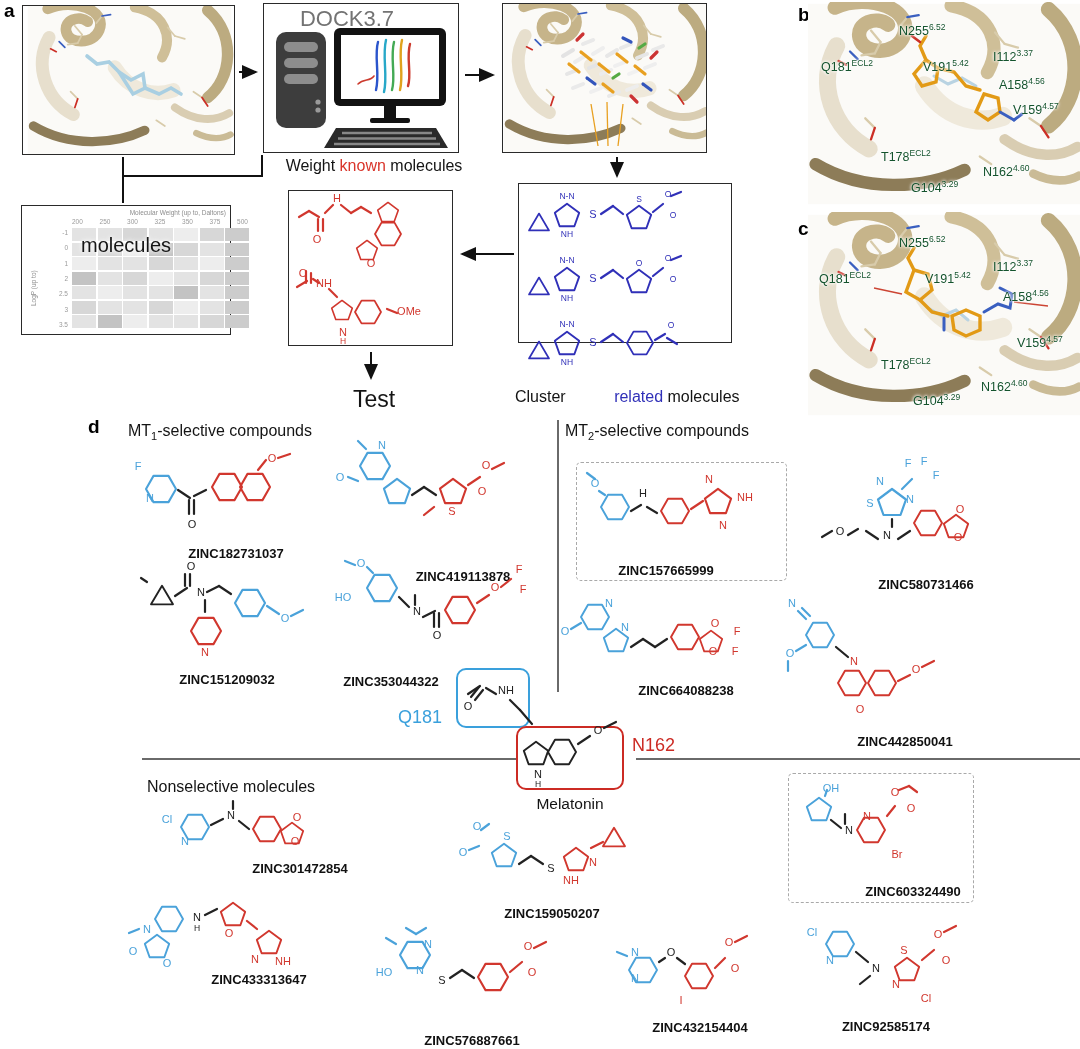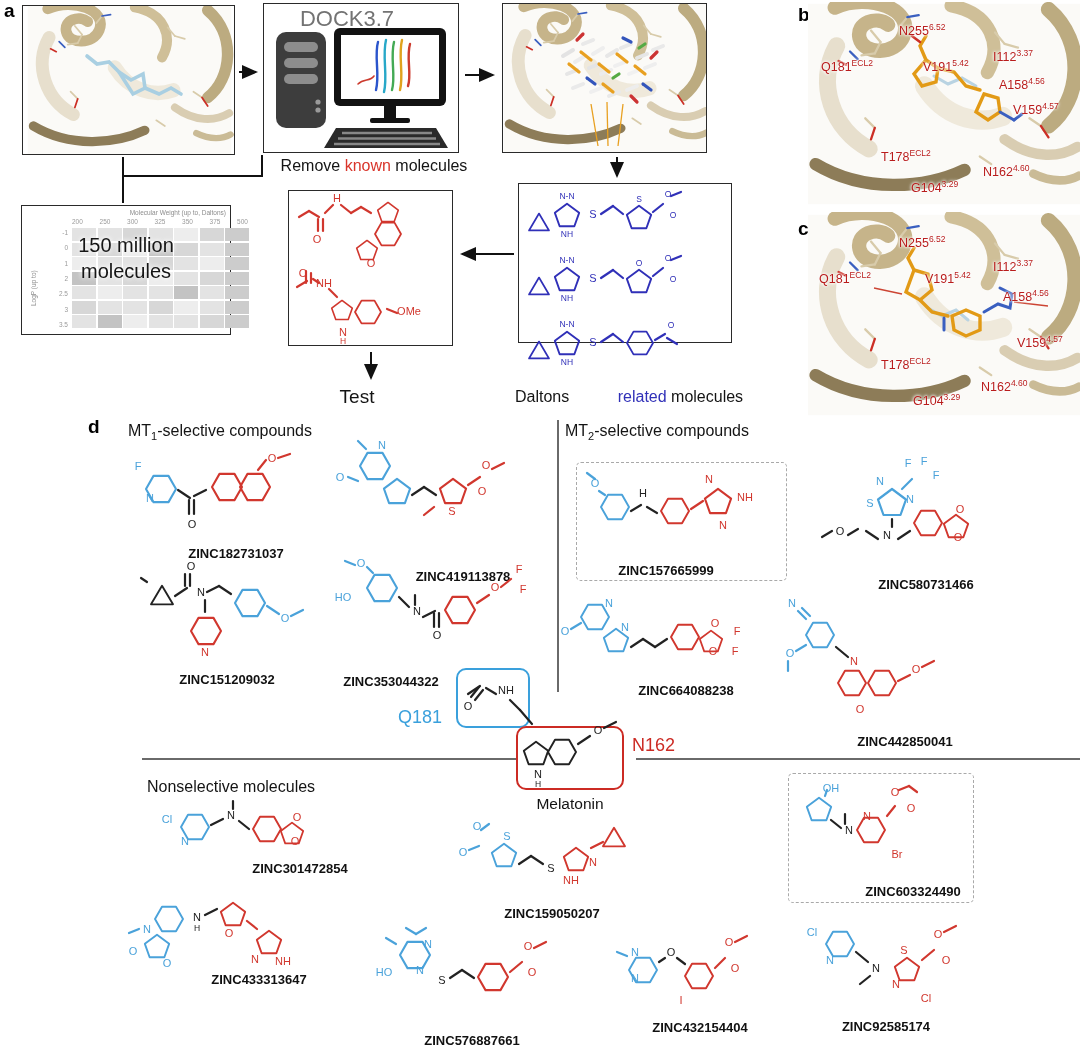--- a/index.html
+++ b/index.html
@@ -5,21 +5,21 @@
   html,body{margin:0;padding:0;background:#fff;font-family:"Liberation Sans",sans-serif;}
   .fig{position:relative;width:1080px;height:1049px;background:#fff;overflow:hidden;}
   .abs{position:absolute;}
   .box{border:1.6px solid #2a2a2a;background:#fff;box-sizing:border-box;}
   .dashedbox{border:1.5px dashed #a9a9a9;border-radius:5px;box-sizing:border-box;background:#fff;}
   .panel-letter{font-weight:bold;font-size:19px;color:#000;}
   .stitle{font-size:16px;color:#141414;white-space:nowrap;}
   .stitle sub{font-size:11px;}
   .zid{font-weight:bold;font-size:13px;color:#111;text-align:center;white-space:nowrap;}
   .flowlabel{font-size:16px;color:#141414;text-align:center;white-space:nowrap;}
-  .res{position:absolute;font-size:12.5px;color:#b91c1c;white-space:nowrap;
+  .res{position:absolute;font-size:12.5px;color:#14532d;white-space:nowrap;
        text-shadow:0 0 3px #fff,0 0 3px #fff,0 0 4px #fff;}
   .res .s{font-size:8.5px;vertical-align:super;}
   svg text{font-family:"Liberation Sans",sans-serif;font-size:11px;text-anchor:middle;}
   svg text.sm{font-size:8.5px;}
   .mol line,.mol polyline{stroke-width:2.2;stroke-linecap:round;fill:none;}
   .sb{stroke:#4aa2da;color:#4aa2da;}  .tb{fill:#4aa2da;}
   .sr{stroke:#d1372e;color:#d1372e;}  .tr{fill:#d1372e;}
   .sk{stroke:#222;color:#222;}        .tk{fill:#222;}
   .sdb{stroke:#3030b8;color:#3030b8;} .tdb{fill:#3030b8;}
   .em-red{color:#d9352b;} .em-blue{color:#3030b8;margin-left:44px;}
@@ -254,27 +254,26 @@
         <i></i>
         <i></i>
         <i></i>
         <i></i>
         <i></i>
         <i></i>
         <i></i>
         <i></i>
     </div>
     <div class="lib-overlay" style="top:26px">
-      <div>150 million</div>
       <div>molecules</div>
     </div>
   </div>
 
   <div class="abs flowlabel" style="left:268px;top:157px;width:212px">
-    <span>Remove </span><span class="em-red">known</span><span> molecules</span>
+    <span>Weight </span><span class="em-red">known</span><span> molecules</span>
   </div>
 
   <div class="abs box" style="left:288px;top:190px;width:165px;height:156px">
     <svg class="mol" width="161" height="152" style="position:absolute;left:2px;top:2px">
       <g class="sr">
         <line x1="8" y1="24" x2="18" y2="18"></line>
           <line x1="18" y1="18" x2="28" y2="24"></line>
         <line x1="27" y1="26" x2="27" y2="38"></line>
           <line x1="32" y1="26" x2="32" y2="38"></line>
         <line x1="34" y1="20" x2="42" y2="12"></line>
@@ -299,21 +298,21 @@
       <use href="#pn" x="38" y="106" width="26" height="22" class="sr"></use>
       <use href="#hx" x="62" y="106" width="30" height="26" class="sr"></use>
       <text class="tr" x="12" y="84">O</text>
       <text class="tr" x="33" y="94">NH</text>
       <text class="tr" x="118" y="122">OMe</text>
       <text class="tr" x="52" y="143">N</text>
       <text class="tr sm" x="52" y="151">H</text>
     </svg>
   </div>
 
-  <div class="abs flowlabel" style="left:317px;top:386px;width:80px;font-size:19px">Test</div>
+  <div class="abs flowlabel" style="left:334px;top:386px;width:80px;font-size:23px">Test</div>
 
   <div class="abs box" style="left:518px;top:183px;width:214px;height:160px">
     <svg class="mol" width="210" height="196" style="position:absolute;left:2px;top:0">
 
       <use href="#tr" x="6" y="28" width="24" height="20" class="sdb"></use>
         <use href="#pn" x="32" y="18" width="28" height="26" class="sdb"></use>
       <text class="tdb sm" x="46" y="15">N-N</text>
       <text class="tdb sm" x="46" y="53">NH</text>
       <text class="tdb" x="72" y="34">S</text>
       <g class="sdb">
@@ -352,21 +351,21 @@
           <line x1="80" y1="158" x2="92" y2="150"></line>
           <line x1="92" y1="150" x2="102" y2="158"></line>
           <line x1="134" y1="156" x2="144" y2="150"></line>
           <line x1="146" y1="154" x2="156" y2="160"></line>
         </g>
       <use href="#hx" x="104" y="146" width="30" height="26" class="sdb"></use>
       <text class="tdb sm" x="150" y="144">O</text>
     </svg>
   </div>
   <div class="abs flowlabel" style="left:515px;top:388px;width:220px">
-    <span>Daltons </span><span class="em-blue">related</span><span> molecules</span>
+    <span>Cluster </span><span class="em-blue">related</span><span> molecules</span>
   </div>
 
   <div class="abs" style="left:795px;top:0;width:285px;height:208px">
     <div class="panel-letter" style="position:absolute;left:3px;top:4px">b</div>
     <svg width="272" height="204" style="position:absolute;left:13px;top:2px">
       <use href="#pocket" x="0" y="0" width="272" height="204"></use>
       <g stroke="#b9d3e2" stroke-width="3" fill="none" stroke-linecap="round">
           <path d="M126,74 L140,82 L154,76 L168,84"></path>
         </g>
       <g stroke="#e29a16" stroke-width="3.4" fill="none" stroke-linecap="round">

